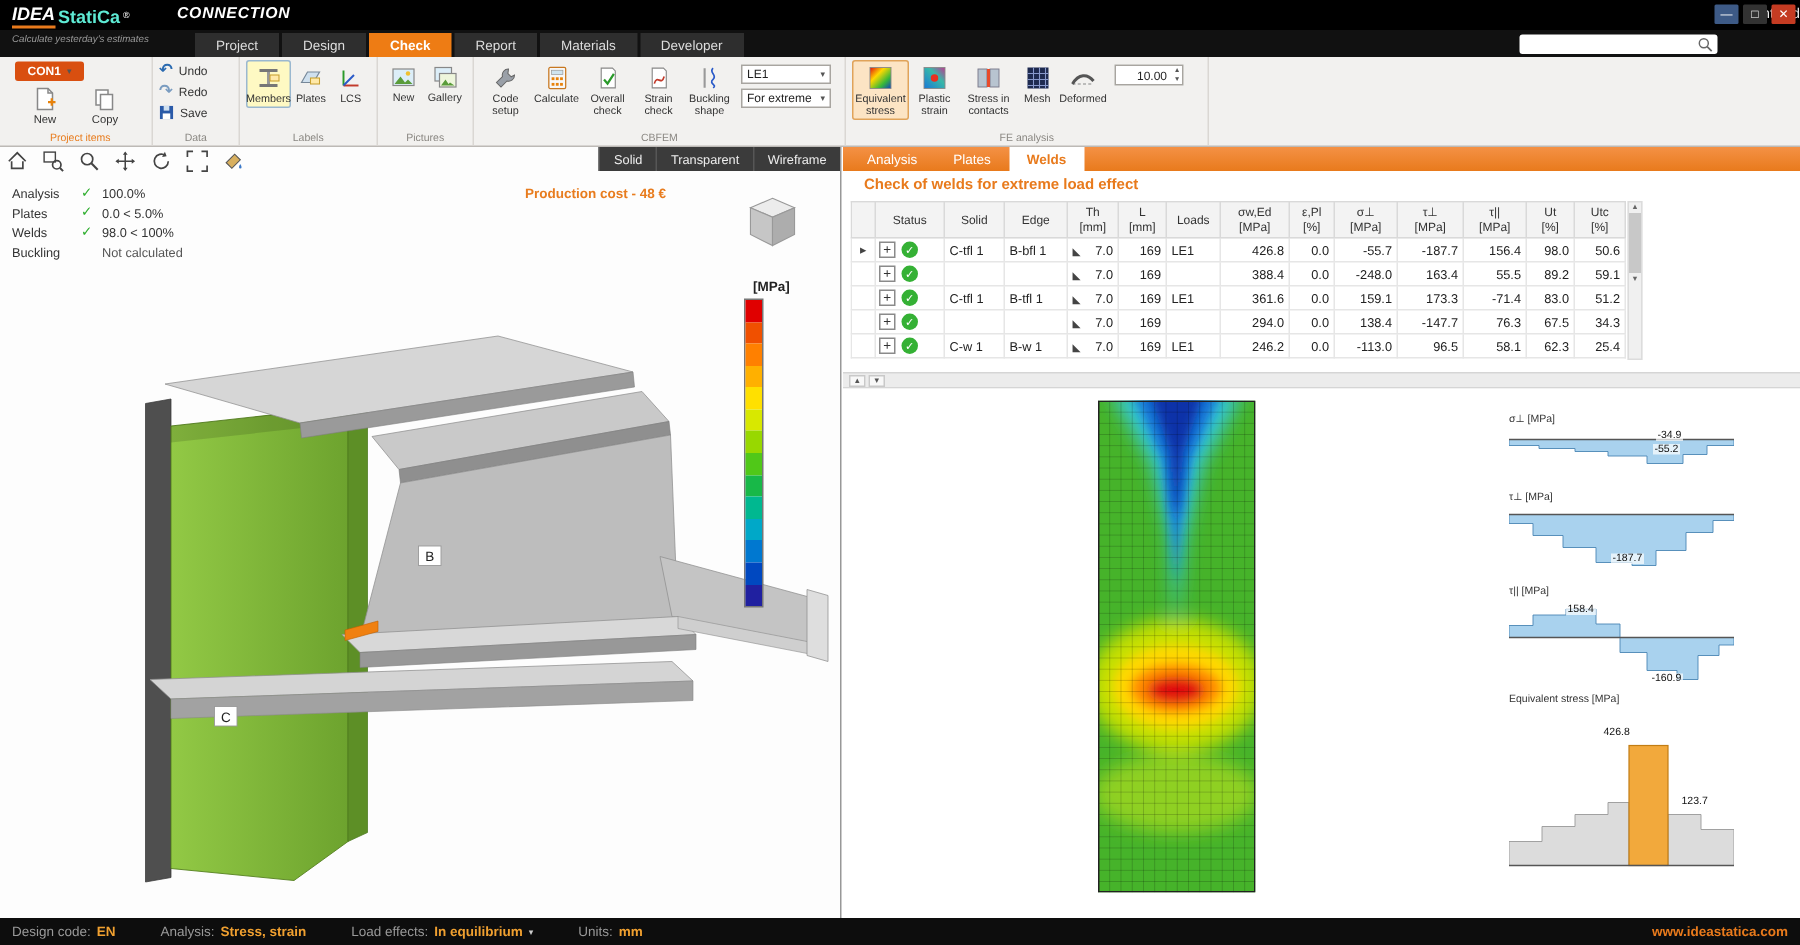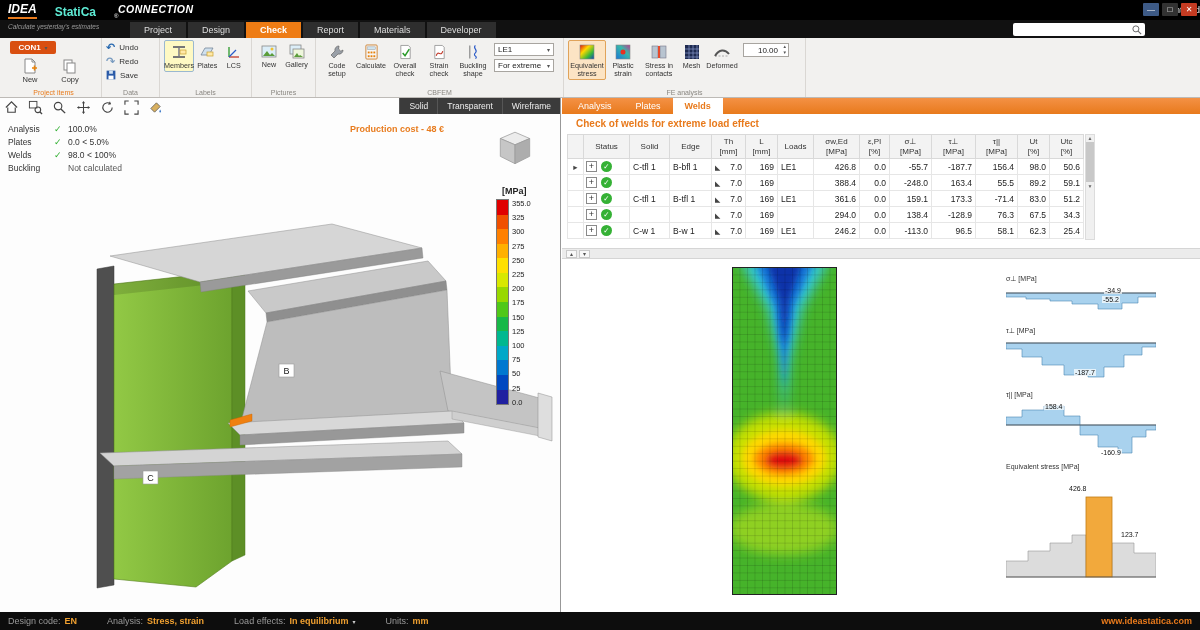--- a/index.html
+++ b/index.html
@@ -2,21 +2,21 @@
 <html><head>
 <meta charset="utf-8">
 <style>
 *{margin:0;padding:0;box-sizing:border-box}
 html,body{width:1200px;height:630px}
 body{font-family:"Liberation Sans","DejaVu Sans",sans-serif;background:#333}
 .app{position:relative;width:1200px;height:630px;background:#fff;overflow:hidden}
 
 
 .titlebar{position:absolute;top:0;left:0;right:0;height:20px;background:#000;color:#fff;z-index:30}
-.logo{position:absolute;left:8px;top:2px;display:flex;align-items:flex-end;gap:18px;white-space:nowrap}
+.logo{position:absolute;left:8px;top:2px;display:flex;align-items:center;gap:2px;white-space:nowrap}
 .logo-idea{font-style:italic;font-weight:bold;font-size:12px;color:#fff;border-bottom:2px solid #e87a1c;padding-bottom:1px}
 .logo-statica{font-weight:bold;font-size:12px;color:#5eead4}
 .logo-reg{font-size:6px;vertical-align:super}
 .app-name{position:absolute;left:118px;top:3px;font-size:10.5px;font-weight:bold;font-style:italic;letter-spacing:.5px}
 .doc-title{position:absolute;left:0;right:0;top:4px;text-align:right;font-size:9.5px;color:#eee;pointer-events:none}
 .winbtns{position:absolute;right:3px;top:3px;display:flex;gap:3px}
 .wb{width:16px;height:13px;font-size:8px;display:flex;align-items:center;justify-content:center;color:#fff;border-radius:1px;cursor:default}
 .wb-min{background:#3d5a86}.wb-max{background:#323232}.wb-close{background:#c43b22}
 
 
@@ -446,37 +446,20 @@
             <div class="scale-seg" style="background: rgb(255, 224, 0);"></div>
             <div class="scale-seg" style="background: rgb(216, 232, 0);"></div>
             <div class="scale-seg" style="background: rgb(152, 216, 0);"></div>
             <div class="scale-seg" style="background: rgb(80, 200, 24);"></div>
             <div class="scale-seg" style="background: rgb(24, 184, 72);"></div>
             <div class="scale-seg" style="background: rgb(0, 184, 144);"></div>
             <div class="scale-seg" style="background: rgb(0, 168, 200);"></div>
             <div class="scale-seg" style="background: rgb(0, 120, 208);"></div>
             <div class="scale-seg" style="background: rgb(0, 72, 192);"></div>
             <div class="scale-seg" style="background: rgb(32, 32, 160);"></div>
-          </div>
-        <div class="scale-ticks">
-            <div class="scale-tick">355.0</div>
-            <div class="scale-tick">325</div>
-            <div class="scale-tick">300</div>
-            <div class="scale-tick">275</div>
-            <div class="scale-tick">250</div>
-            <div class="scale-tick">225</div>
-            <div class="scale-tick">200</div>
-            <div class="scale-tick">175</div>
-            <div class="scale-tick">150</div>
-            <div class="scale-tick">125</div>
-            <div class="scale-tick">100</div>
-            <div class="scale-tick">75</div>
-            <div class="scale-tick">50</div>
-            <div class="scale-tick">25</div>
-            <div class="scale-tick">0.0</div>
           </div>
       </div>
     </div>
 
     <svg class="model3d" width="561" height="497" viewBox="0 0 561 497">
       <defs>
         <linearGradient id="gGreen" x1="0" y1="0" x2="1" y2="0">
           <stop offset="0" stop-color="#92c945"></stop>
             <stop offset="1" stop-color="#6da32e"></stop>
         </linearGradient>
@@ -653,21 +636,21 @@
               <td class="c-sel"></td>
               <td class="c-status"><span class="plusbox">+</span><span class="okcheck">✓</span></td>
               <td></td>
               <td></td>
               <td class="c-th"><span class="weldic">◣</span><span class="thval">7.0</span></td>
               <td class="num">169</td>
               <td></td>
               <td class="num">294.0</td>
               <td class="num">0.0</td>
               <td class="num">138.4</td>
-              <td class="num">-128.9</td>
+              <td class="num">-147.7</td>
               <td class="num">76.3</td>
               <td class="num">67.5</td>
               <td class="num">34.3</td>
             </tr>
             <tr>
               <td class="c-sel"></td>
               <td class="c-status"><span class="plusbox">+</span><span class="okcheck">✓</span></td>
               <td>C-w 1</td>
               <td>B-w 1</td>
               <td class="c-th"><span class="weldic">◣</span><span class="thval">7.0</span></td>

